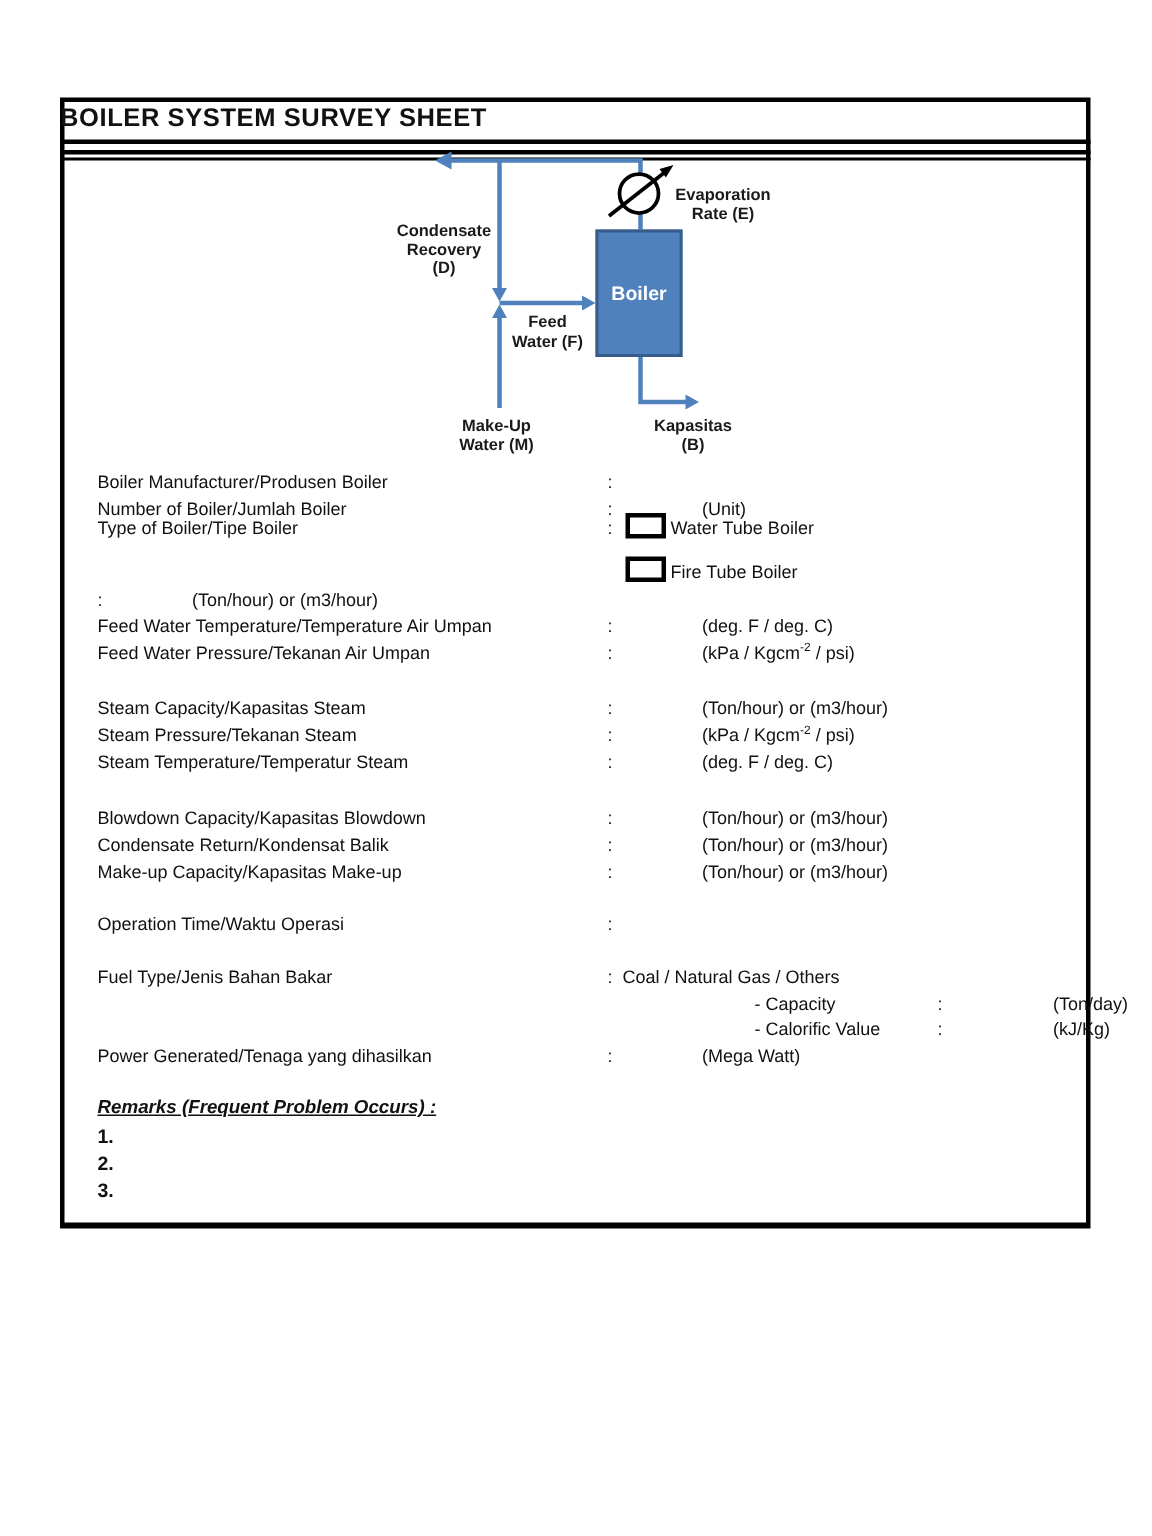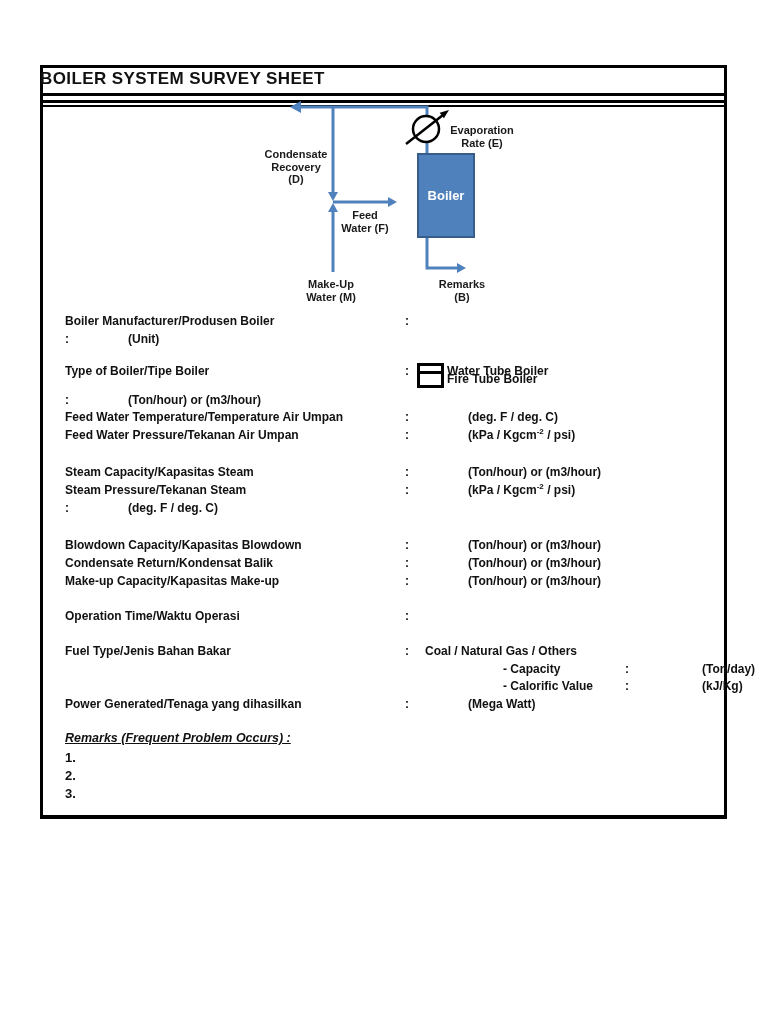--- a/index.html
+++ b/index.html
@@ -12,30 +12,30 @@
          font-size:17px;font-weight:bold;letter-spacing:.4px;}
   .hr{position:absolute;left:40px;width:687px;background:#000;}
   .hr1{top:93px;height:3px;}
   .hr2{top:100px;height:3px;}
   .hr3{top:105px;height:2px;}
   
   svg.pipes{position:absolute;left:0;top:0;pointer-events:none;}
   .boiler{position:absolute;left:397px;top:153px;width:58px;height:85px;
           background:#4f81bd;border:2px solid #385d8a;box-sizing:border-box;
           display:flex;align-items:center;justify-content:center;
-          color:#fff;font-weight:bold;font-size:13px;margin-left:20px;}
+          color:#fff;font-weight:bold;font-size:13px;}
   .dlab{position:absolute;text-align:center;font-weight:bold;font-size:11px;line-height:12.5px;color:#1a1a1a;}
   
-  .row{position:absolute;left:65px;width:648px;display:flex;align-items:flex-start;
-       font-weight:bold;font-size:12px;line-height:14px;}
+  .row{position:absolute;left:65px;width:648px;display:flex;align-items:flex-end;
+       font-weight:normal;font-size:12px;line-height:14px;}
   .lbl{width:340px;flex:none;}
   .col{width:63px;flex:none;}
   .col-s{width:8px;flex:none;}
   .val{flex:1;}
-  .val-near{flex:1;margin-left:12px;}
+  .val-near{flex:1;margin-left:2px;}
   .subrow{left:466px;width:270px;margin-left:37px;}
   .subrow .lbl{width:122px;}
   .subrow .col{width:77px;}
   sup{font-size:8px;line-height:0;}
   .checkbox{display:inline-block;width:27px;height:17px;border:3px solid #000;
             background:#fff;box-sizing:border-box;margin:-1px 3px 0 4px;flex:none;}
   .remarks-h{position:absolute;left:65px;font-weight:bold;font-style:italic;
              text-decoration:underline;font-size:12.5px;text-align:center;}
   .ritem{position:absolute;left:65px;font-weight:bold;font-size:13px;}
 </style>
@@ -85,34 +85,35 @@
   </div>
   <div class="dlab" style="left:330px;top:209px;width:70px">
     <div>Feed</div>
     <div>Water (F)</div>
   </div>
   <div class="dlab" style="left:296px;top:278px;width:70px">
     <div>Make-Up</div>
     <div>Water (M)</div>
   </div>
   <div class="dlab" style="left:427px;top:278px;width:70px">
-    <div>Remarks</div>
+    <div>Kapasitas</div>
     <div>(B)</div>
   </div>
 
   <div class="row" style="top:314px">
     <span class="lbl">Boiler Manufacturer/Produsen Boiler</span>
     <span class="col">:</span>
     <span class="val"></span>
   </div>
   <div class="row" style="top:332px">
+    <span class="lbl">Number of Boiler/Jumlah Boiler</span>
     <span class="col">:</span>
     <span class="val">(Unit)</span>
   </div>
-  <div class="row" style="top:364px">
+  <div class="row" style="top:343px">
     <span class="lbl">Type of Boiler/Tipe Boiler</span>
     <span class="col-s">:</span>
     <span class="checkbox"></span>
     <span>Water Tube Boiler</span>
   </div>
   <div class="row" style="top:372px">
     <span class="lbl"></span>
     <span class="col-s"></span>
     <span class="checkbox"></span>
     <span>Fire Tube Boiler</span>
@@ -137,20 +138,21 @@
     <span class="lbl">Steam Capacity/Kapasitas Steam</span>
     <span class="col">:</span>
     <span class="val">(Ton/hour) or (m3/hour)</span>
   </div>
   <div class="row" style="top:483px">
     <span class="lbl">Steam Pressure/Tekanan Steam</span>
     <span class="col">:</span>
     <span class="val"><span>(kPa / Kgcm</span><sup>-2</sup><span> / psi)</span></span>
   </div>
   <div class="row" style="top:501px">
+    <span class="lbl">Steam Temperature/Temperatur Steam</span>
     <span class="col">:</span>
     <span class="val">(deg. F / deg. C)</span>
   </div>
 
   <div class="row" style="top:538px">
     <span class="lbl">Blowdown Capacity/Kapasitas Blowdown</span>
     <span class="col">:</span>
     <span class="val">(Ton/hour) or (m3/hour)</span>
   </div>
   <div class="row" style="top:556px">

